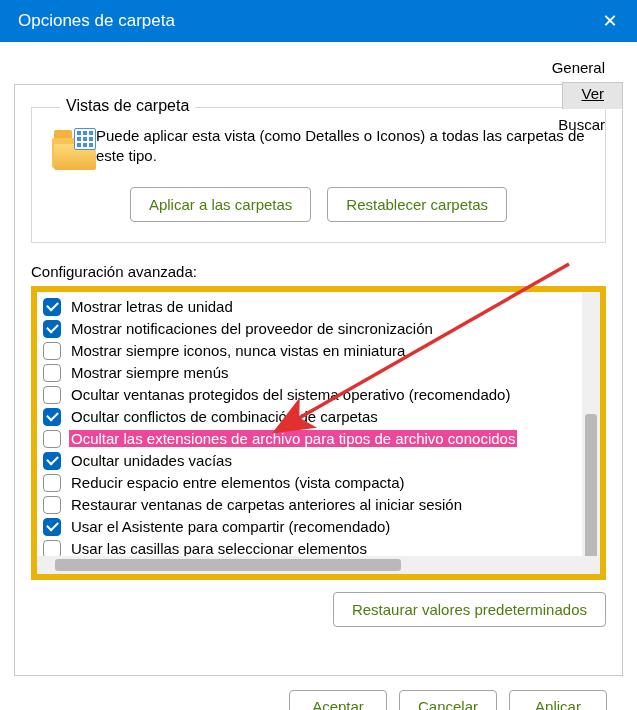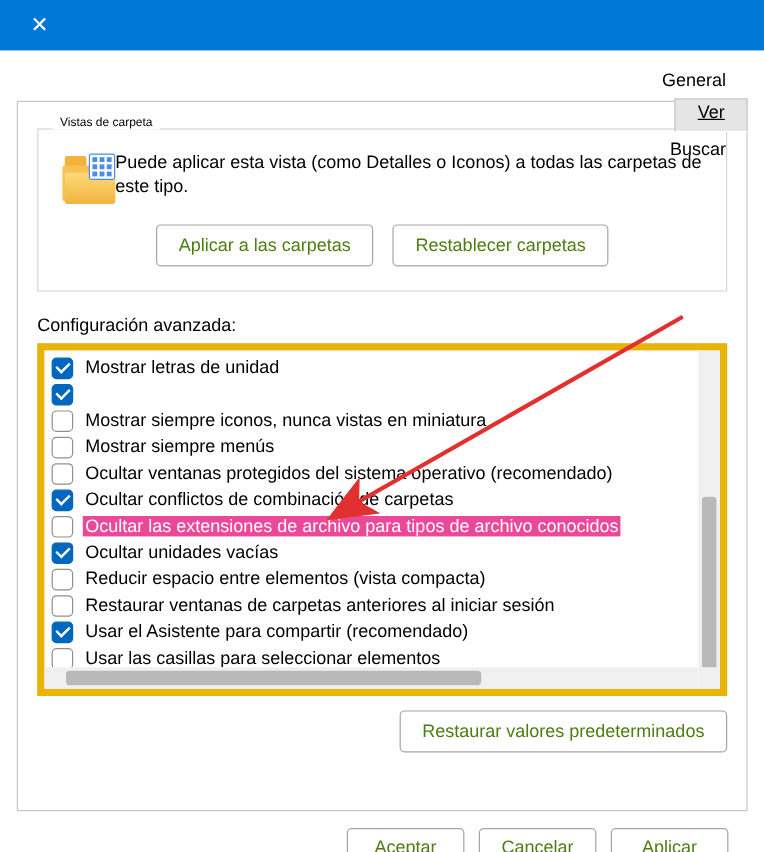--- a/index.html
+++ b/index.html
@@ -64,24 +64,24 @@
   }
   .group {
     border: 1px solid #d7d7d7;
     position: relative;
     padding: 18px 20px 20px 20px;
     margin-top: 8px;
   }
   .group-title {
     position: absolute;
     top: -11px;
-    left: 12px;
+    left: 28px;
     background: #fff;
     padding: 0 6px;
-    font-size: 10px;
+    font-size: 16px;
   }
   .group-body {
     display: flex;
   }
   .folder-icon {
     width: 44px;
     flex: 0 0 44px;
     position: relative;
   }
   .folder-icon .back {
@@ -249,20 +249,21 @@
   .arrow-overlay {
     position: absolute;
     pointer-events: none;
     z-index: 50;
   }
 </style>
 </head>
 <body>
 
 <div class="titlebar">
+  <span>Opciones de carpeta</span>
   <span class="close">✕</span>
 </div>
 
 <div class="client">
 
   <div class="tabs">
     <div class="tab">General</div>
     <div class="tab active">Ver</div>
     <div class="tab">Buscar</div>
   </div>
@@ -299,20 +300,21 @@
     <div class="section-label">Configuración avanzada:</div>
 
     <div class="listbox-wrap">
       <div class="listbox" id="listbox">
           <div class="item">
             <span class="chk checked"></span>
             <span class="lbl">Mostrar letras de unidad</span>
           </div>
           <div class="item">
             <span class="chk checked"></span>
+            <span class="lbl">Mostrar notificaciones del proveedor de sincronización</span>
           </div>
           <div class="item">
             <span class="chk"></span>
             <span class="lbl">Mostrar siempre iconos, nunca vistas en miniatura</span>
           </div>
           <div class="item">
             <span class="chk"></span>
             <span class="lbl">Mostrar siempre menús</span>
           </div>
           <div class="item">

